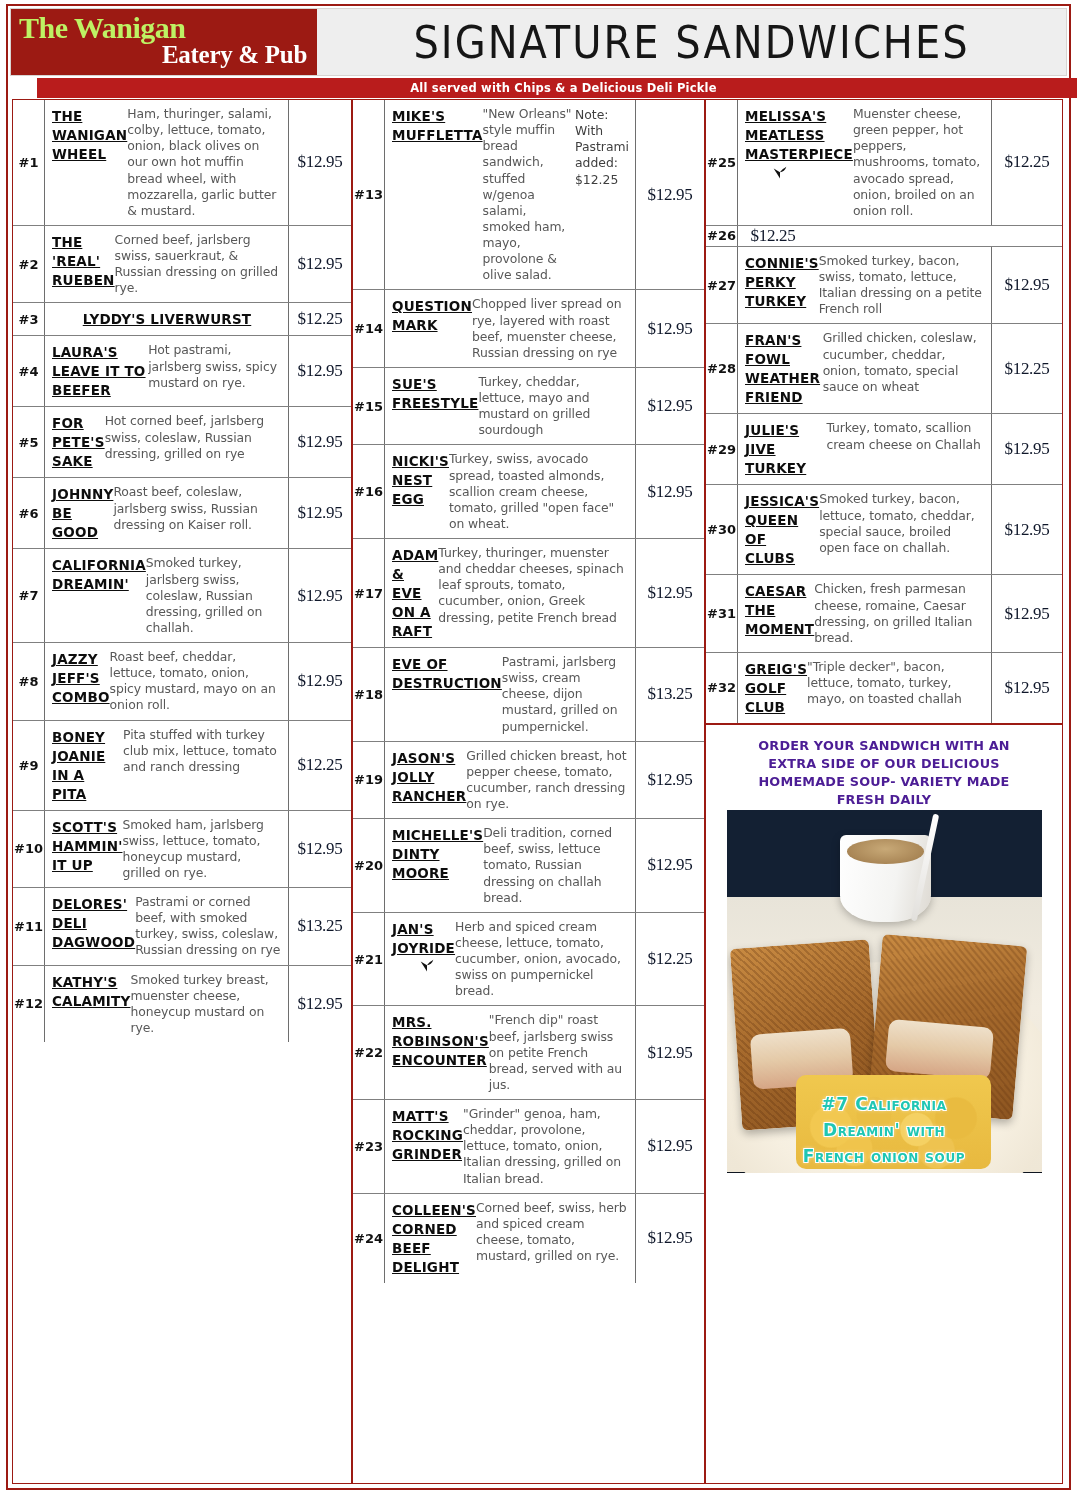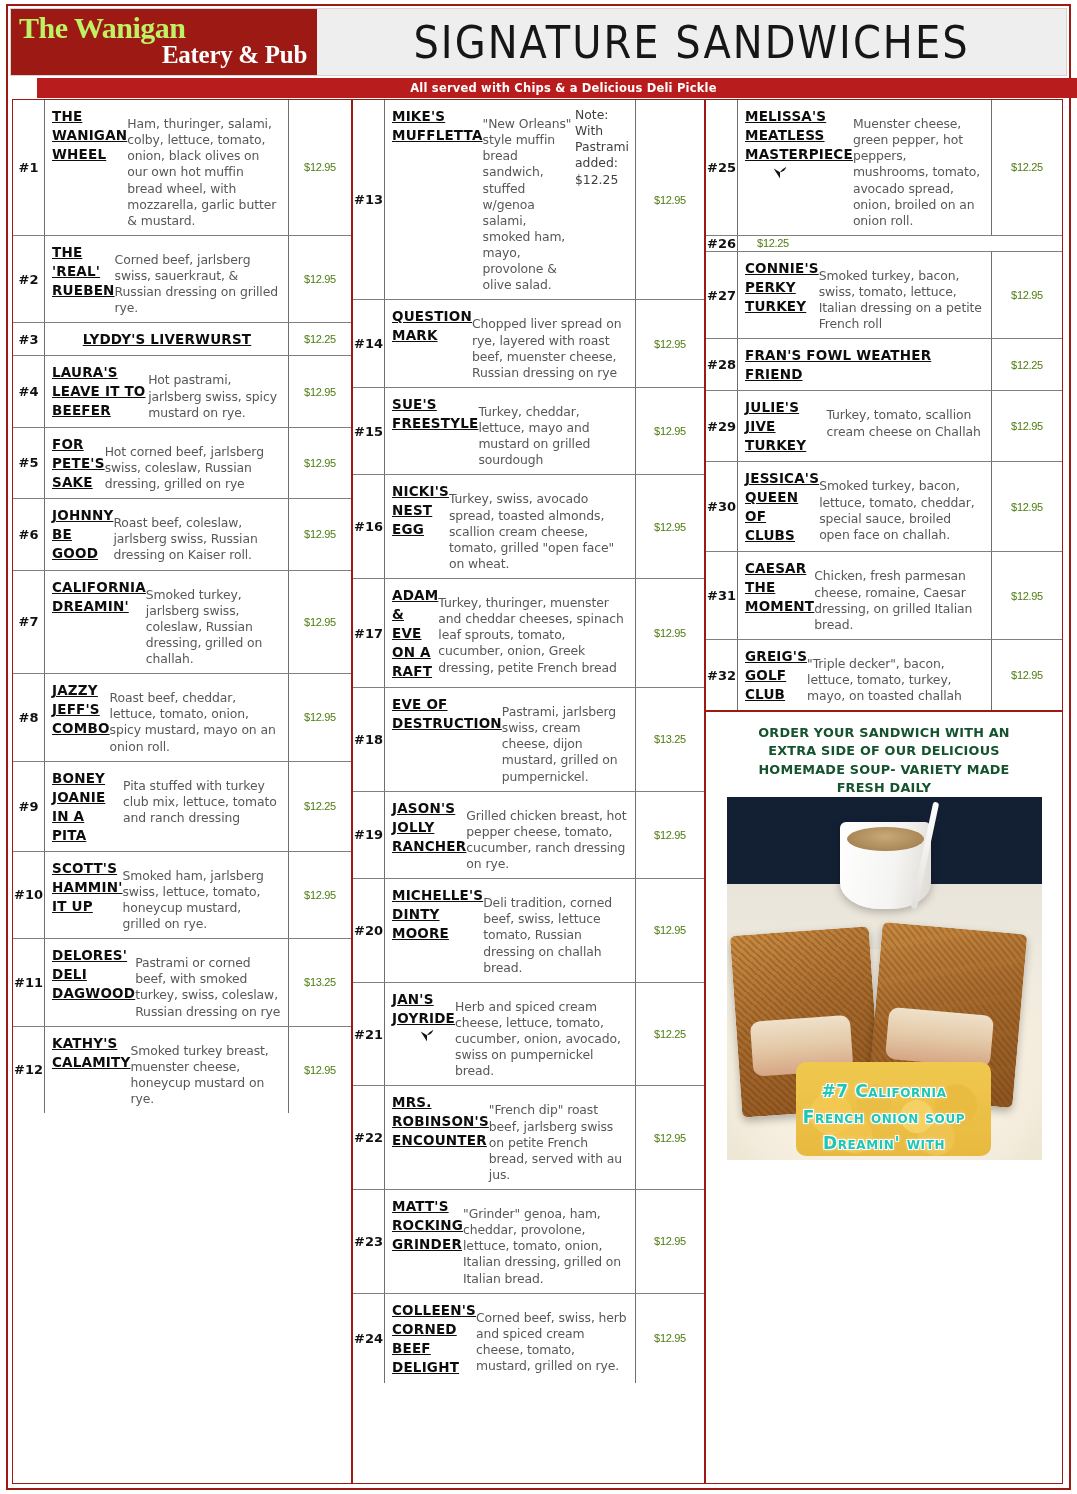--- a/index.html
+++ b/index.html
@@ -152,23 +152,23 @@
     border-right: 1px solid #6e6e6e;
     position: relative;
   }
   .cell-price {
     width: 68px;
     flex: 0 0 68px;
     box-sizing: border-box;
     display: flex;
     align-items: center;
     justify-content: center;
-    font-family: Liberation Sans, sans-serif;
-    font-size: 11px;
-    color: #4d7c0f;
+    font-family: Liberation Serif, serif;
+    font-size: 17px;
+    color: #0f172a;
     letter-spacing: -0.3px;
   }
   .col-1 .cell-price { width: 62px; flex: 0 0 62px; }
   .col-2 .cell-price { width: 68px; flex: 0 0 68px; }
   .col-3 .cell-price { width: 70px; flex: 0 0 70px; }
 
   .item-name {
     font-family: "DejaVu Sans", sans-serif;
     font-weight: bold;
     font-size: 13.5px;
@@ -179,21 +179,20 @@
     margin-bottom: 1px;
     display: inline;
   }
   .name-line { margin-bottom: 1px; }
   .item-desc {
     font-family: "DejaVu Sans", sans-serif;
     font-size: 12.4px;
     color: #585858;
     line-height: 1.30;
     letter-spacing: -0.1px;
-    margin-top: 10px;
   }
   .item-note {
     font-family: "DejaVu Sans", sans-serif;
     font-size: 12.4px;
     color: #3f3f3f;
     line-height: 1.30;
     margin-top: 1px;
   }
   .veg-icon {
     display: inline-block;
@@ -212,21 +211,21 @@
     flex-direction: column;
     align-items: center;
     background: #ffffff;
     padding-top: 12px;
     box-sizing: border-box;
   }
   .promo-text {
     font-family: "DejaVu Sans", sans-serif;
     font-weight: bold;
     font-size: 12.8px;
-    color: #14532d;
+    color: #4c1d95;
     text-align: center;
     line-height: 1.42;
     width: 290px;
     letter-spacing: 0.2px;
   }
   .photo {
     position: relative;
     margin-top: 0;
     width: 315px;
     height: 363px;
@@ -579,20 +578,21 @@
               <div class="cell-desc">
                 <div class="name-line"><span class="item-name">CONNIE'S PERKY TURKEY</span></div>
                 <div class="item-desc">Smoked turkey, bacon, swiss, tomato, lettuce, Italian dressing on a petite French roll</div>
               </div>
               <div class="cell-price">$12.95</div>
             </div>
             <div class="row">
               <div class="cell-num">#28</div>
               <div class="cell-desc">
                 <div class="name-line"><span class="item-name">FRAN'S FOWL WEATHER FRIEND</span></div>
+                <div class="item-desc">Grilled chicken, coleslaw, cucumber, cheddar, onion, tomato, special sauce on wheat</div>
               </div>
               <div class="cell-price">$12.25</div>
             </div>
             <div class="row">
               <div class="cell-num">#29</div>
               <div class="cell-desc">
                 <div class="name-line"><span class="item-name">JULIE'S JIVE TURKEY</span></div>
                 <div class="item-desc">Turkey, tomato, scallion cream cheese on Challah</div>
               </div>
               <div class="cell-price">$12.95</div>
@@ -636,22 +636,22 @@
             <div class="spoon"></div>
             <div class="sand-half sand-left">
               <div class="filling"></div>
             </div>
             <div class="sand-half sand-right">
               <div class="filling"></div>
             </div>
             <div class="chips"></div>
             <div class="photo-caption">
               <div>#7 California</div>
+              <div>Dreamin' with</div>
               <div>French onion soup</div>
-              <div>Dreamin' with</div>
             </div>
           </div>
         </div>
       </div>
     </div>
   </div>
 
 </div>
 
 </body></html>

